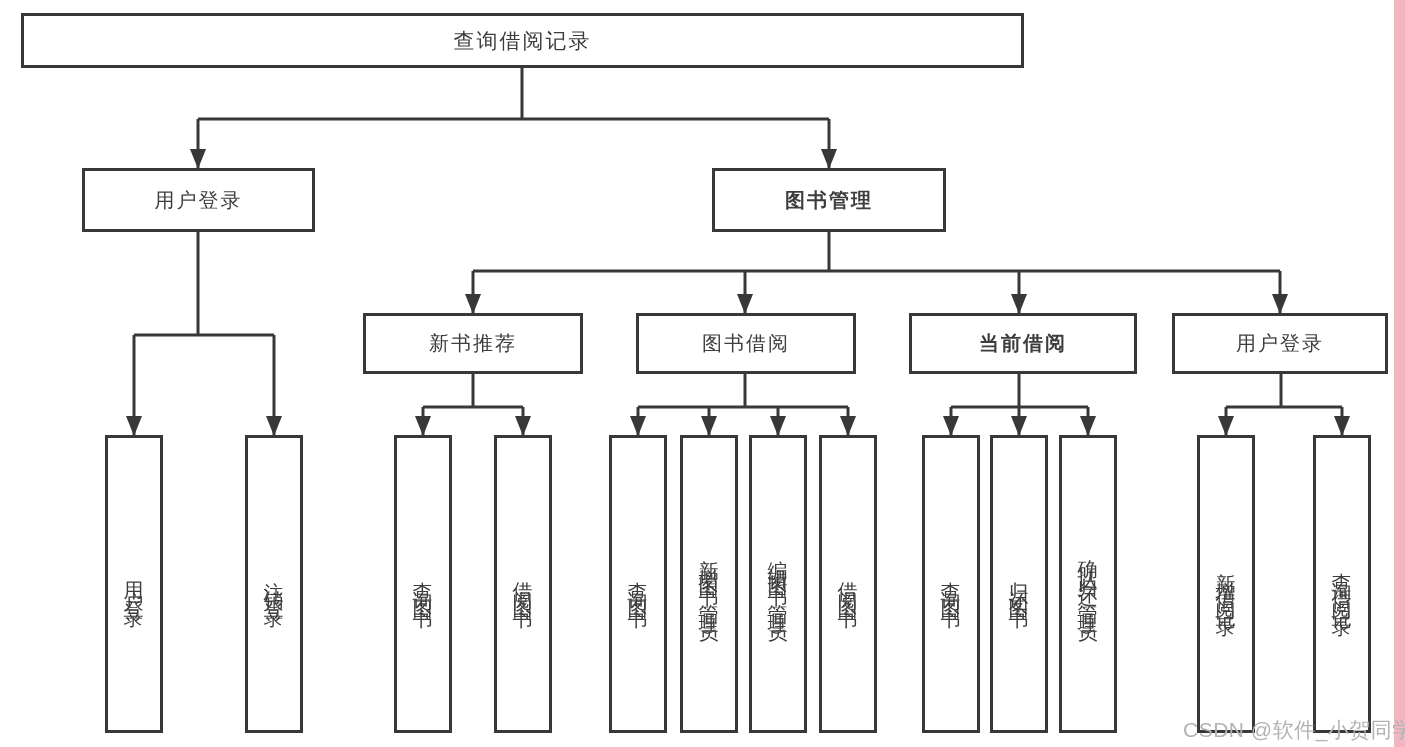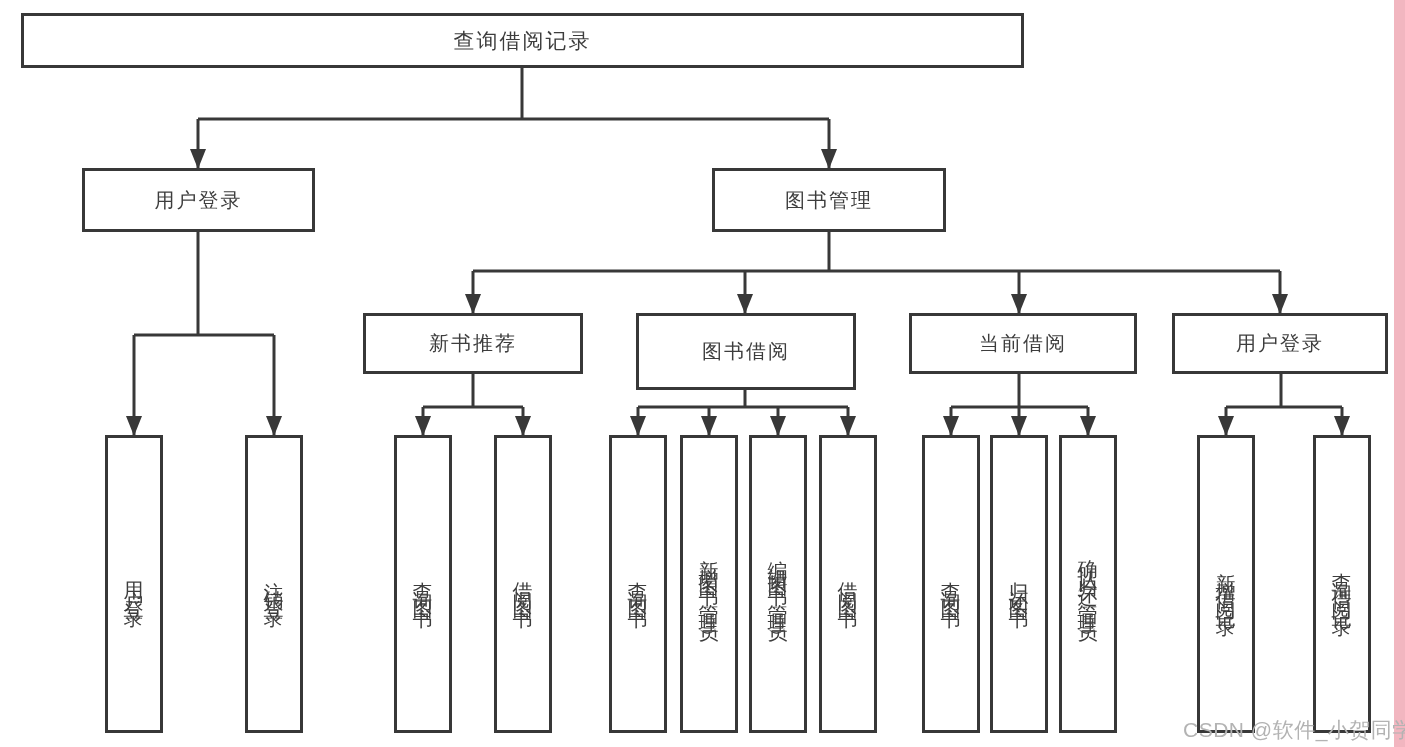--- a/index.html
+++ b/index.html
@@ -14,24 +14,24 @@
     color:#3d3d3d;font-size:20px;letter-spacing:2px;white-space:nowrap;
   }
   .vbox{letter-spacing:0;}
   .vbox .vtext{
     writing-mode:vertical-rl;text-orientation:mixed;
     letter-spacing:0.45em;line-height:1;font-size:20px;color:#3d3d3d;
   }
   
   #n-root {left:21px;  top:13px;  width:1003px;height:55px;font-size:21px;}
   #n-l2-0 {left:82px;  top:168px; width:233px; height:64px;}
-  #n-l2-1 {left:712px; top:168px; width:234px; height:64px;}
+  #n-l2-1 {left:712px; top:168px; width:234px; height:64px;font-weight:bold;}
   #n-l3-0 {left:363px; top:313px; width:220px; height:61px;align-items:center;}
-  #n-l3-1 {left:636px; top:313px; width:220px; height:77px;}
-  #n-l3-2 {left:909px; top:313px; width:228px; height:61px;}
+  #n-l3-1 {left:636px; top:313px; width:220px; height:61px;}
+  #n-l3-2 {left:909px; top:313px; width:228px; height:61px;font-weight:bold;}
   #n-l3-3 {left:1172px;top:313px; width:216px; height:61px;}
   
   .leaf{top:435px;width:58px;height:298px;}
   #n-l4-0 {left:105px;}
   #n-l4-1 {left:245px;}
   #n-l4-2 {left:394px;}
   #n-l4-3 {left:494px;}
   #n-l4-4 {left:609px;}
   #n-l4-5 {left:680px;}
   #n-l4-6 {left:749px;}

